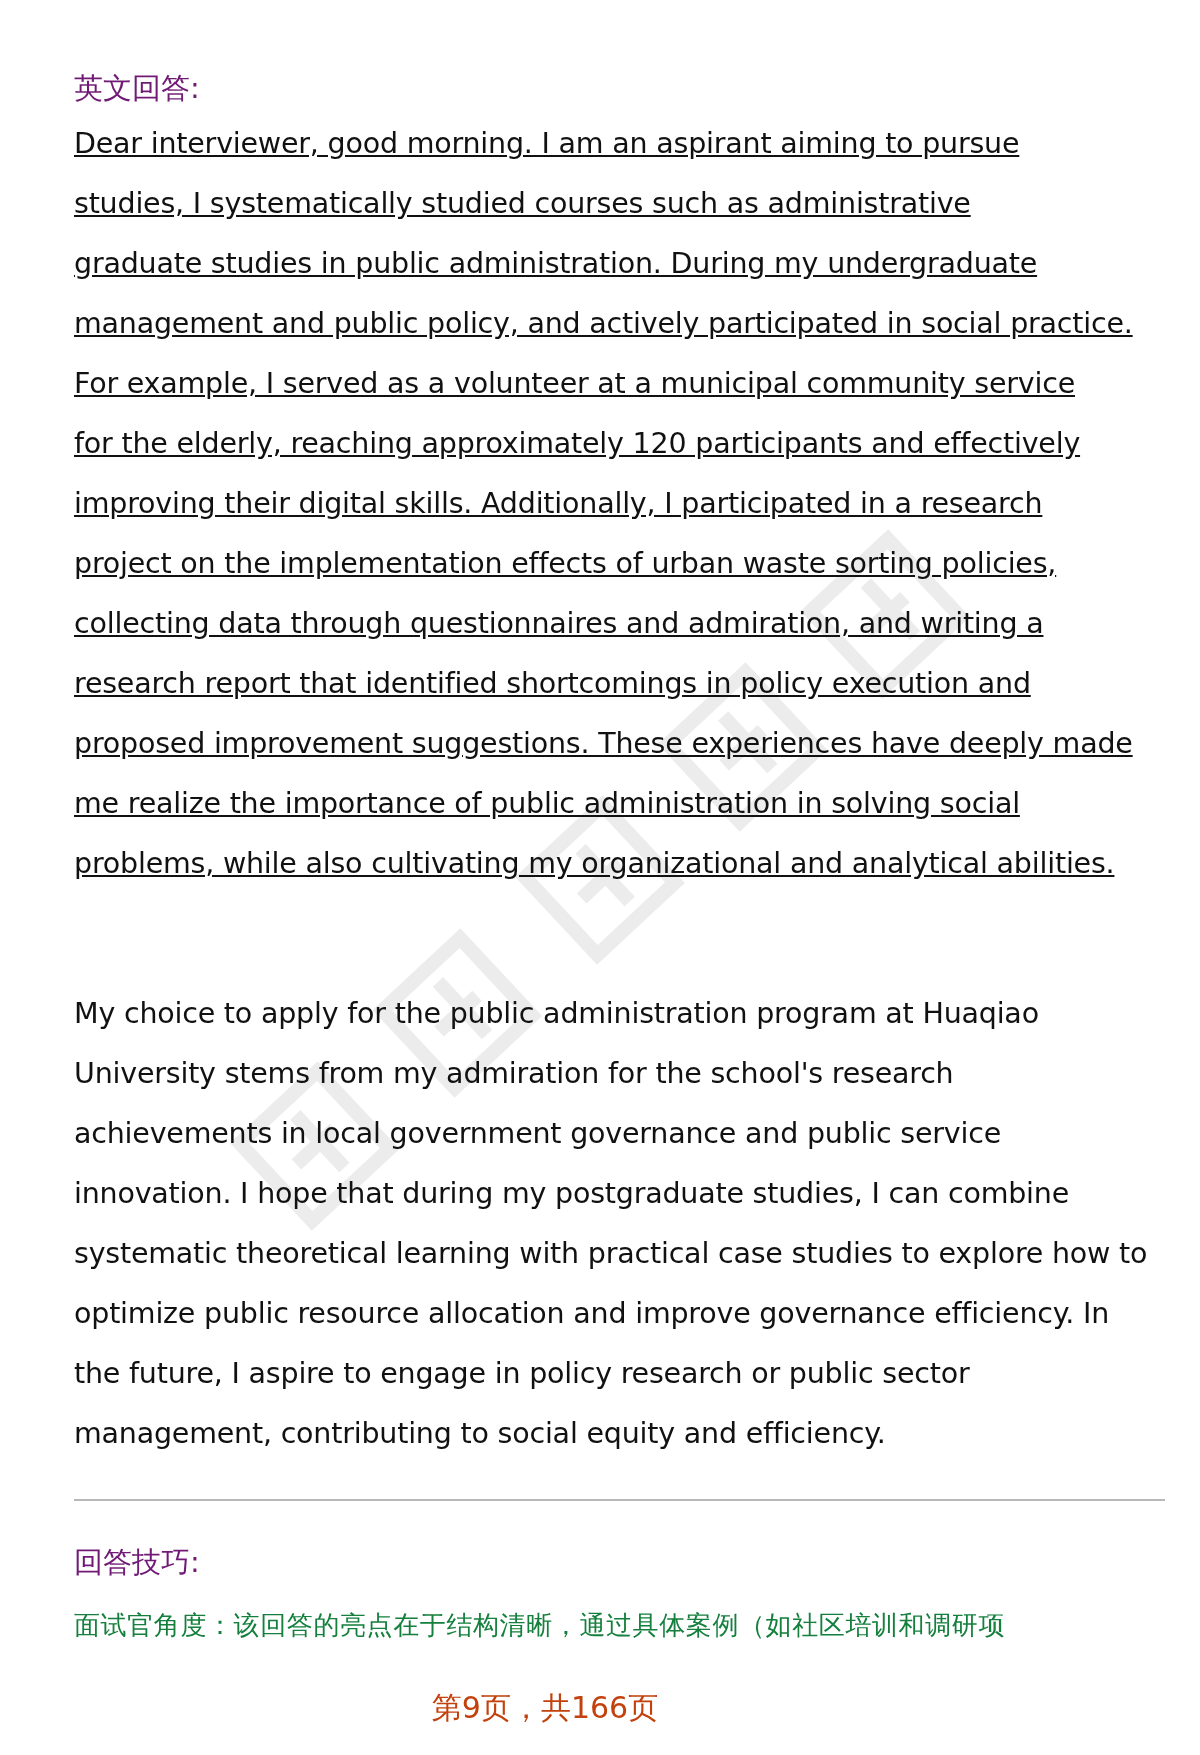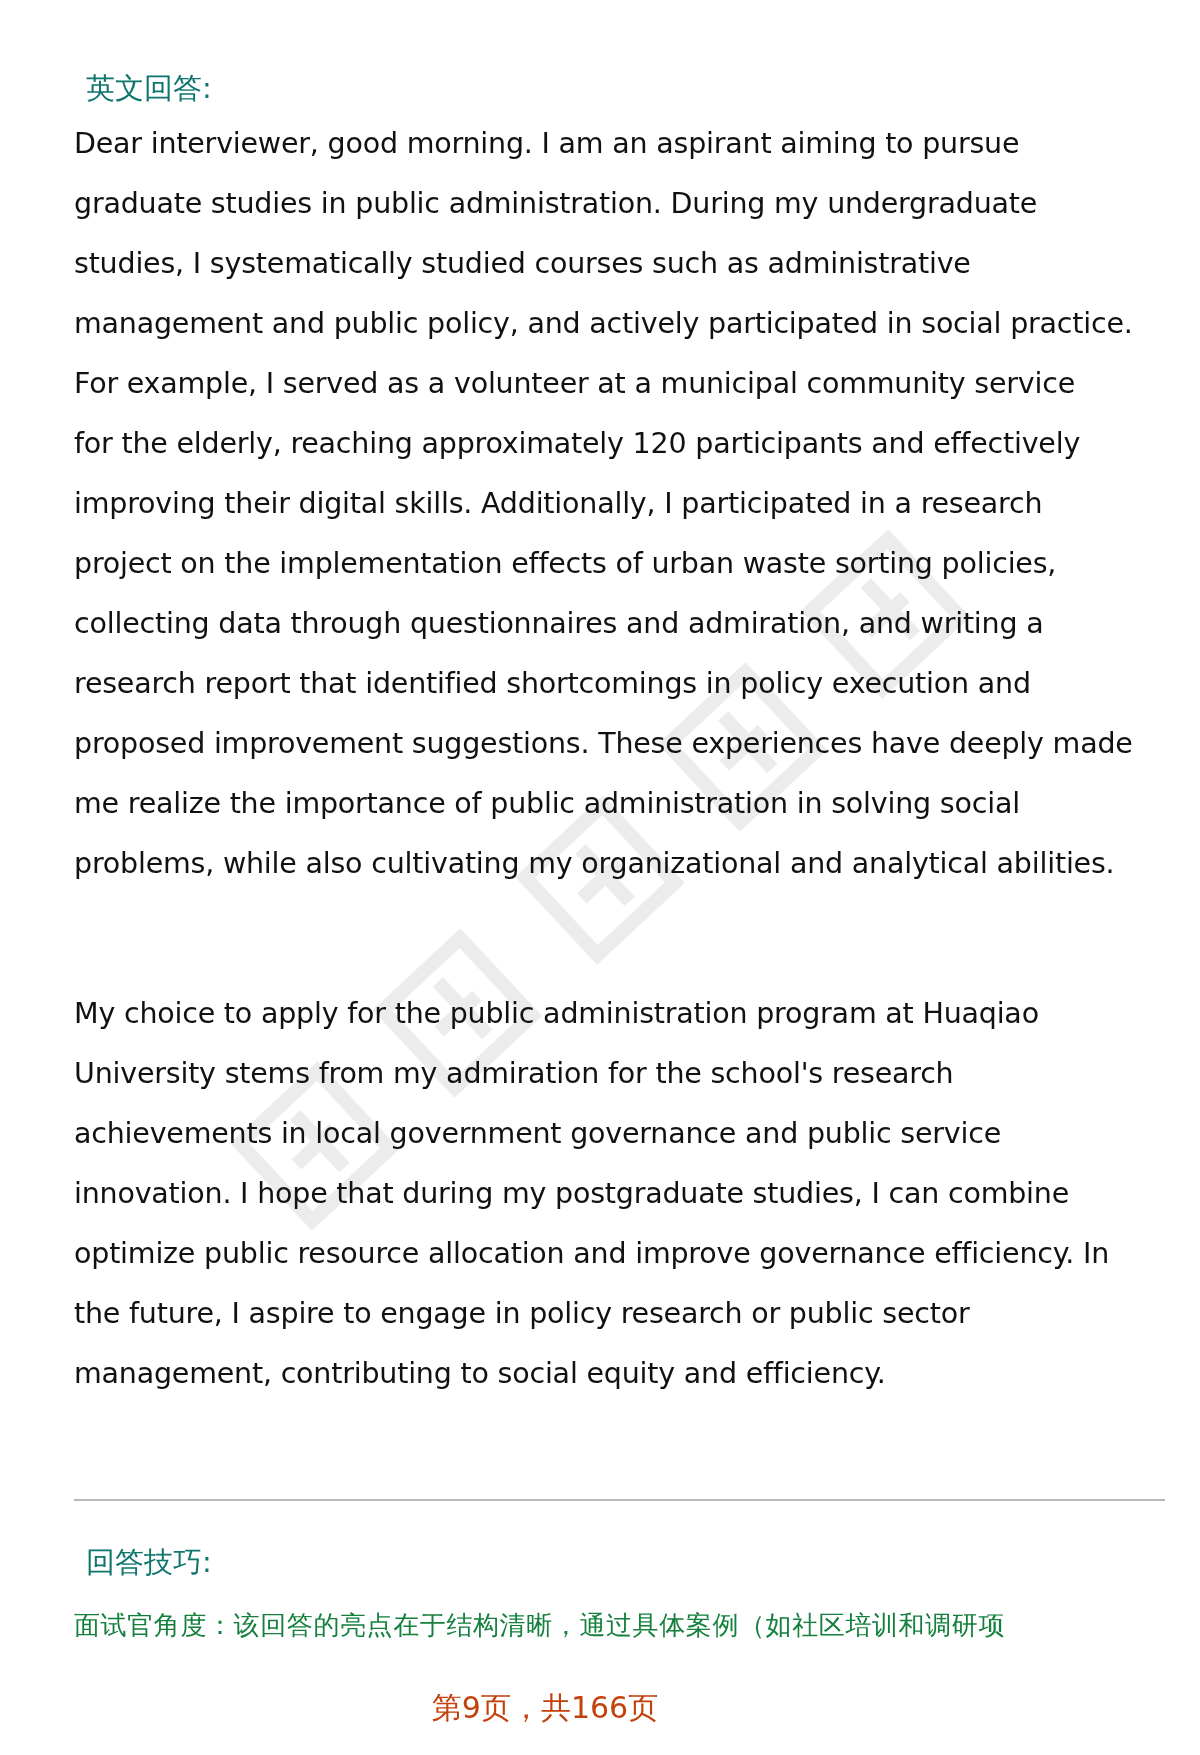--- a/index.html
+++ b/index.html
@@ -59,43 +59,43 @@
     }
     .content {
       position: absolute;
       left: 74px;
       top: 0;
       width: 1100px;
       z-index: 1;
     }
     .heading {
       position: absolute;
-      left: 12px;
+      left: 0;
       font-size: 29px;
       line-height: 40px;
       white-space: nowrap;
-      color: #0f766e;
+      color: #701a75;
     }
     .heading.h1 { top: 68px; }
     .heading.h2 { top: 1542px; }
     .para {
       position: absolute;
       left: 0;
       margin: 0;
     }
     .line {
       display: block;
       height: 60px;
       font-size: 28.5px;
       line-height: 60px;
       white-space: nowrap;
       letter-spacing: -0.2px;
       color: #111;
     }
-    .para.p1 { top: 114px; }
+    .para.p1 { top: 114px; text-decoration: underline; }
     .para.p2 { top: 984px; }
     .separator {
       position: absolute;
       left: 74px;
       top: 1499px;
       width: 1091px;
       height: 2px;
       background: #b8b8b8;
       z-index: 1;
     }
@@ -134,39 +134,40 @@
     <div class="wm-glyph"></div>
     <div class="wm-glyph"></div>
     <div class="wm-glyph"></div>
   </div>
 
   <div class="content">
     <div class="heading h1">英文回答:</div>
 
     <div class="para p1">
       <span class="line">Dear interviewer, good morning. I am an aspirant aiming to pursue</span>
+      <span class="line">studies, I systematically studied courses such as administrative</span>
       <span class="line">graduate studies in public administration. During my undergraduate</span>
-      <span class="line">studies, I systematically studied courses such as administrative</span>
       <span class="line">management and public policy, and actively participated in social practice.</span>
       <span class="line">For example, I served as a volunteer at a municipal community service</span>
       <span class="line">for the elderly, reaching approximately 120 participants and effectively</span>
       <span class="line">improving their digital skills. Additionally, I participated in a research</span>
       <span class="line">project on the implementation effects of urban waste sorting policies,</span>
       <span class="line">collecting data through questionnaires and admiration, and writing a</span>
       <span class="line">research report that identified shortcomings in policy execution and</span>
       <span class="line">proposed improvement suggestions. These experiences have deeply made</span>
       <span class="line">me realize the importance of public administration in solving social</span>
       <span class="line">problems, while also cultivating my organizational and analytical abilities.</span>
     </div>
 
     <div class="para p2">
       <span class="line">My choice to apply for the public administration program at Huaqiao</span>
       <span class="line">University stems from my admiration for the school's research</span>
       <span class="line">achievements in local government governance and public service</span>
       <span class="line">innovation. I hope that during my postgraduate studies, I can combine</span>
+      <span class="line">systematic theoretical learning with practical case studies to explore how to</span>
       <span class="line">optimize public resource allocation and improve governance efficiency. In</span>
       <span class="line">the future, I aspire to engage in policy research or public sector</span>
       <span class="line">management, contributing to social equity and efficiency.</span>
     </div>
 
     <div class="heading h2">回答技巧:</div>
     <div class="tip-line">面试官角度：该回答的亮点在于结构清晰，通过具体案例（如社区培训和调研项</div>
   </div>
 
   <div class="separator"></div>

